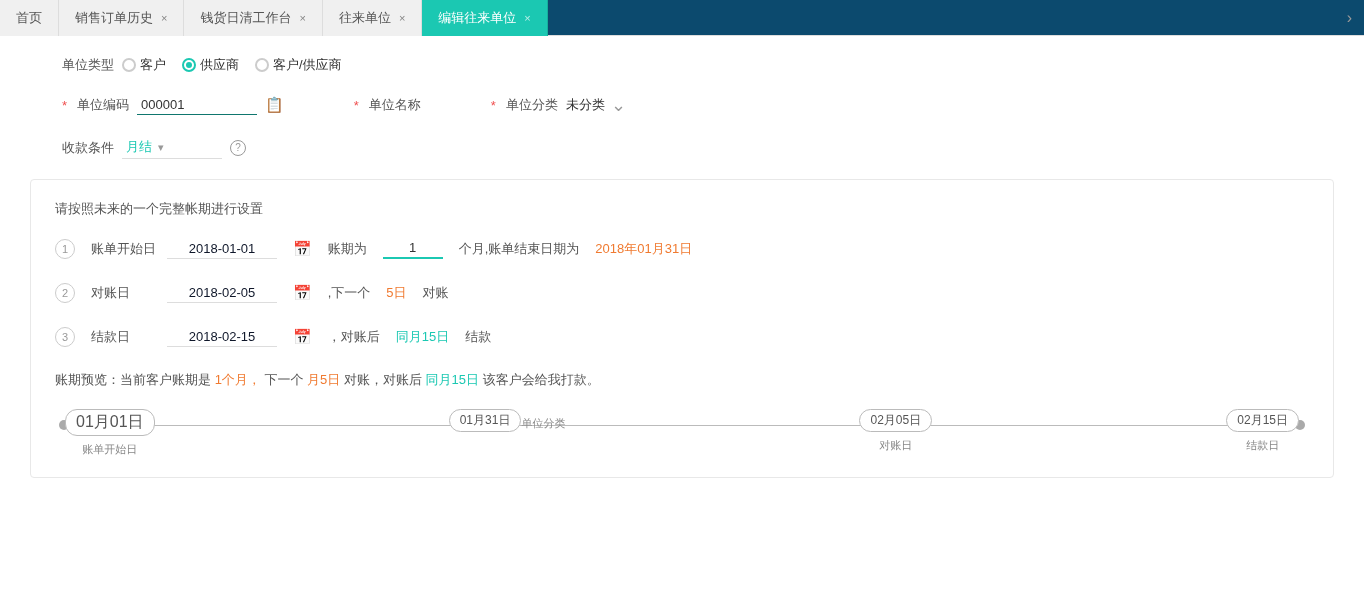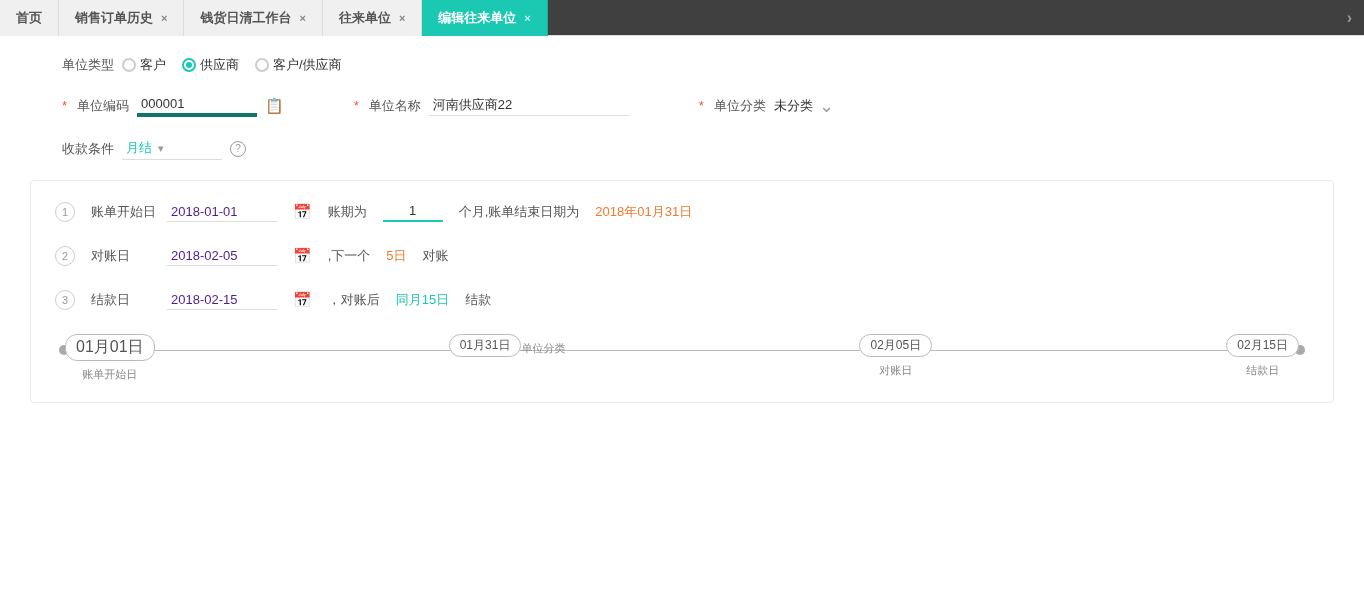--- a/index.html
+++ b/index.html
@@ -2,25 +2,24 @@
 <html><head>
   <meta charset="utf-8">
   <style>
     * { box-sizing: border-box; margin: 0; padding: 0; }
     body { font-family: 'Microsoft YaHei', Arial, sans-serif; font-size: 13px; color: #333; background: #f5f5f5; overflow-x: hidden; }
 
     
     .tabs-bar {
       display: flex;
       align-items: center;
-      background: #404040;
+      background: #0c4a6e;
       border-bottom: 1px solid #ddd;
       height: 36px;
       padding-left: 0;
-      font-weight: bold;
     }
     .tab-item {
       display: flex;
       align-items: center;
       padding: 0 16px;
       height: 36px;
       cursor: pointer;
       font-size: 13px;
       color: #555;
       background: #f0f0f0;
@@ -87,21 +86,21 @@
     .radio-circle.checked::after {
       content: '';
       width: 6px; height: 6px;
       border-radius: 50%;
       background: #1bc8b2;
     }
 
     
     .text-input {
       border: none;
-      border-bottom: 4px solid #0f766e;
+      border-bottom: 1px solid #0f766e;
       outline: none;
       padding: 2px 4px;
       font-size: 13px;
       color: #333;
       background: transparent;
       width: 120px;
     }
 
     
     .select-field {
@@ -184,23 +183,24 @@
       color: #999;
       flex-shrink: 0;
     }
     .step-label { color: #555; white-space: nowrap; width: 60px; }
     .step-date-input {
       border: none;
       border-bottom: 1px solid #ddd;
       outline: none;
       padding: 2px 4px;
       font-size: 13px;
-      color: #4c1d95;
+      color: #0f172a;
       width: 110px;
       background: transparent;
+      text-align: center;
     }
     .step-period-input {
       border: none;
       border-bottom: 2px solid #1bc8b2;
       outline: none;
       padding: 2px 4px;
       font-size: 13px;
       color: #333;
       width: 60px;
       background: transparent;
@@ -268,21 +268,20 @@
   <div class="form-row">
     <div class="form-group">
       <span class="required-star">*</span>
       <span class="form-label">单位编码</span>
       <input class="text-input" type="text" value="000001" style="">
       <span class="cal-icon">📋</span>
     </div>
     <div class="form-group" style="margin-left: 40px;">
       <span class="required-star">*</span>
       <span class="form-label">单位名称</span>
-      <input class="name-input" type="text" value="河南供应商22" style="">
     </div>
     <div class="form-group" style="margin-left: 40px;">
       <span class="required-star">*</span>
       <span class="form-label">单位分类</span>
       <div class="cat-dropdown">
         <span class="cat-text">未分类</span>
         <span class="cat-arrow">⌄</span>
       </div>
     </div>
   </div>
@@ -292,20 +291,21 @@
       <span class="form-label">收款条件</span>
       <div class="select-field">
         <span class="select-value">月结</span>
         <span class="select-arrow">▾</span>
       </div>
       <span class="help-icon">?</span>
     </div>
   </div>
 
   <div class="card-panel">
+    <div class="card-title">请按照未来的一个完整帐期进行设置</div>
 
     <div class="step-row">
       <div class="step-num">
         <span>1</span>
       </div>
       <span class="step-label">账单开始日</span>
       <input class="step-date-input" type="text" value="2018-01-01" style="">
       <span class="cal-icon">📅</span>
       <span class="step-desc">账期为</span>
       <input class="step-period-input" type="text" value="1" style="">
@@ -330,20 +330,29 @@
         <span>3</span>
       </div>
       <span class="step-label">结款日</span>
       <input class="step-date-input" type="text" value="2018-02-15" style="">
       <span class="cal-icon">📅</span>
       <span class="step-desc">，对账后</span>
       <span class="step-highlight-teal">同月15日</span>
       <span class="step-desc">结款</span>
     </div>
 
+    <div class="preview-text">
+      <span>账期预览：当前客户账期是</span>
+      <span style="color:#f07a30;">1个月，</span>
+      <span>下一个</span>
+      <span style="color:#f07a30;">月5日</span>
+      <span>对账，对账后</span>
+      <span style="color:#1bc8b2;">同月15日</span>
+      <span>该客户会给我打款。</span>
+    </div>
 
     <div style="position:relative; padding: 0 10px;">
       <div style="position:relative; display:flex; align-items:flex-start; justify-content:space-between;">
 
         <div style="position:absolute; top:16px; left:0; right:0; height:1px; background:#bbb; z-index:0;"></div>
 
         <div style="position:absolute; top:11px; left:-6px; width:10px; height:10px; border-radius:50%; background:#aaa; z-index:1;"></div>
 
         <div style="position:absolute; top:11px; right:-6px; width:10px; height:10px; border-radius:50%; background:#aaa; z-index:1;"></div>
 

